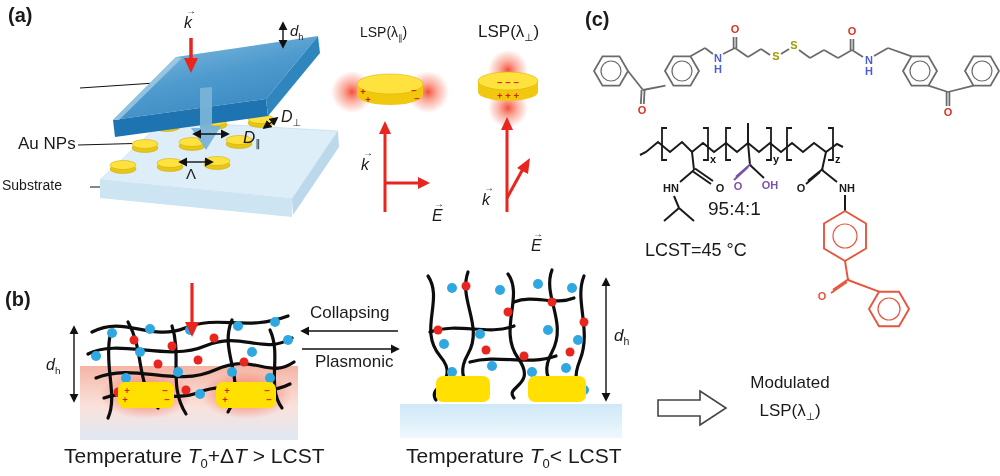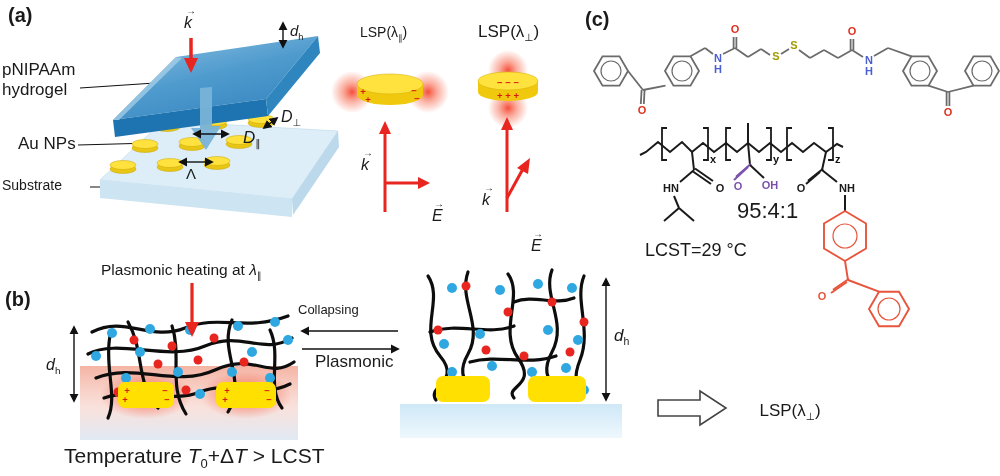--- a/index.html
+++ b/index.html
@@ -379,50 +379,47 @@
       <polygon points="869,309 879,291.7 899,291.7 909,309 899,326.3 879,326.3"></polygon>
       <circle cx="889" cy="309" r="11" stroke-width="1.2"></circle>
     </g>
     <text class="atom atomR" x="822" y="300">O</text>
 
     <polygon points="658,400 700,400 700,391 726,408 700,425 700,416 658,416" fill="#ffffff" stroke="#444" stroke-width="1.6"></polygon>
   </g>
 </svg>
 
 <div class="lbl tag" style="left:8px;top:4px">(a)</div>
-<div class="lbl" style="left:2px;top:60px;font-size:17px">
-  <span>pNIPAAm</span><br>
-  <span>hydrogel</span>
-</div>
 <div class="lbl" style="left:18px;top:134px;font-size:17px">Au NPs</div>
 <div class="lbl" style="left:2px;top:177px;font-size:14px">Substrate</div>
 <div class="lbl vec" style="left:184px;top:14px"><span class="varr">→</span><span>k</span></div>
 <div class="lbl" style="left:290px;top:22px;font-size:15px"><span class="it">d</span><sub>h</sub></div>
 <div class="lbl" style="left:281px;top:108px;font-size:16px"><span class="it">D</span><sub>⊥</sub></div>
 <div class="lbl" style="left:243px;top:128px;font-size:17px"><span class="it">D</span><sub>∥</sub></div>
 <div class="lbl" style="left:186px;top:165px;font-size:15px">Λ</div>
 <div class="lbl" style="left:360px;top:24px;font-size:14px"><span class="itl">LSP(λ</span><sub>∥</sub><span>)</span></div>
 <div class="lbl" style="left:478px;top:22px;font-size:17px"><span>LSP(λ</span><sub>⊥</sub><span>)</span></div>
 <div class="lbl vec" style="left:361px;top:138px"><span class="varr">→</span><span>k</span></div>
 <div class="lbl vec" style="left:432px;top:170px"><span class="varr">→</span><span>E</span></div>
 <div class="lbl vec" style="left:482px;top:136px"><span class="varr">→</span><span>k</span></div>
 <div class="lbl vec" style="left:531px;top:163px"><span class="varr">→</span><span>E</span></div>
 
 <div class="lbl tag" style="left:5px;top:288px">(b)</div>
-<div class="lbl" style="left:101px;top:261px;font-size:15.5px">
-  <span>Plasmonic heating at </span><span class="it">λ</span><sub>∥</sub>
-</div>
 <div class="lbl" style="left:46px;top:356px;font-size:16px"><span class="it">d</span><sub>h</sub></div>
-<div class="lbl" style="left:298px;top:303px;font-size:13px">Collapsing</div>
+<div class="lbl" style="left:310px;top:303px;font-size:17px">Collapsing</div>
 <div class="lbl" style="left:315px;top:352px;font-size:17px">Plasmonic</div>
 <div class="lbl cap" style="left:64px;top:444px">
   <span>Temperature </span><span class="it">T</span><sub>0</sub><span>+Δ</span><span class="it">T</span><span> &gt; LCST</span>
 </div>
+<div class="lbl cap" style="left:406px;top:444px">
+  <span>Temperature </span><span class="it">T</span><sub>0</sub><span>&lt; LCST</span>
+</div>
 <div class="lbl" style="left:614px;top:326px;font-size:17px"><span class="it">d</span><sub>h</sub></div>
 
 <div class="lbl tag" style="left:585px;top:8px">(c)</div>
-<div class="lbl" style="left:737px;top:198px;font-size:22px">95:4:1</div>
-<div class="lbl" style="left:645px;top:240px;font-size:18px">LCST=29 °C</div>
+<div class="lbl" style="left:708px;top:198px;font-size:19px">95:4:1</div>
+<div class="lbl" style="left:645px;top:240px;font-size:18px">LCST=45 °C</div>
+<div class="lbl" style="left:730px;top:373px;width:120px;text-align:center;font-size:17px">Modulated</div>
 <div class="lbl" style="left:730px;top:401px;width:120px;text-align:center;font-size:17px">
   <span>LSP(λ</span><sub>⊥</sub><span>)</span>
 </div>
 
 </div>
 
 </body></html>

